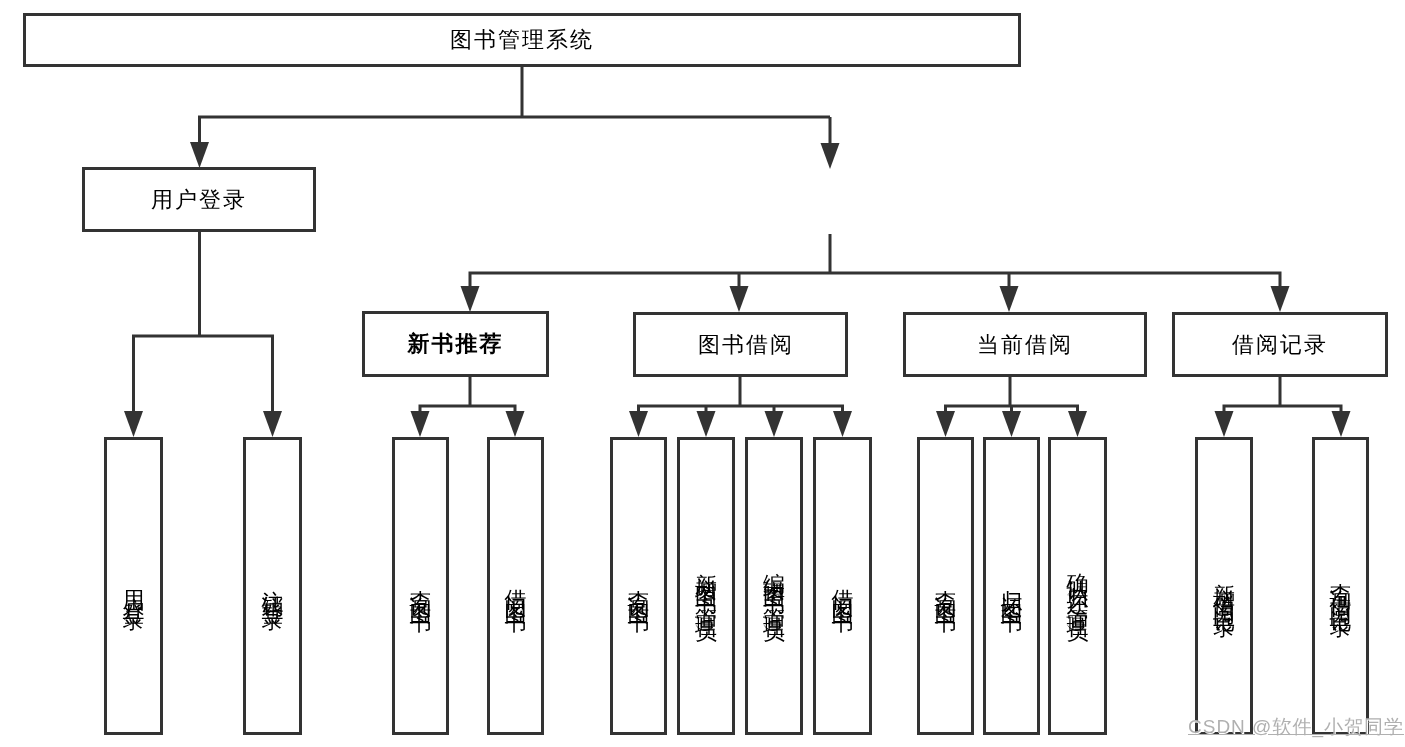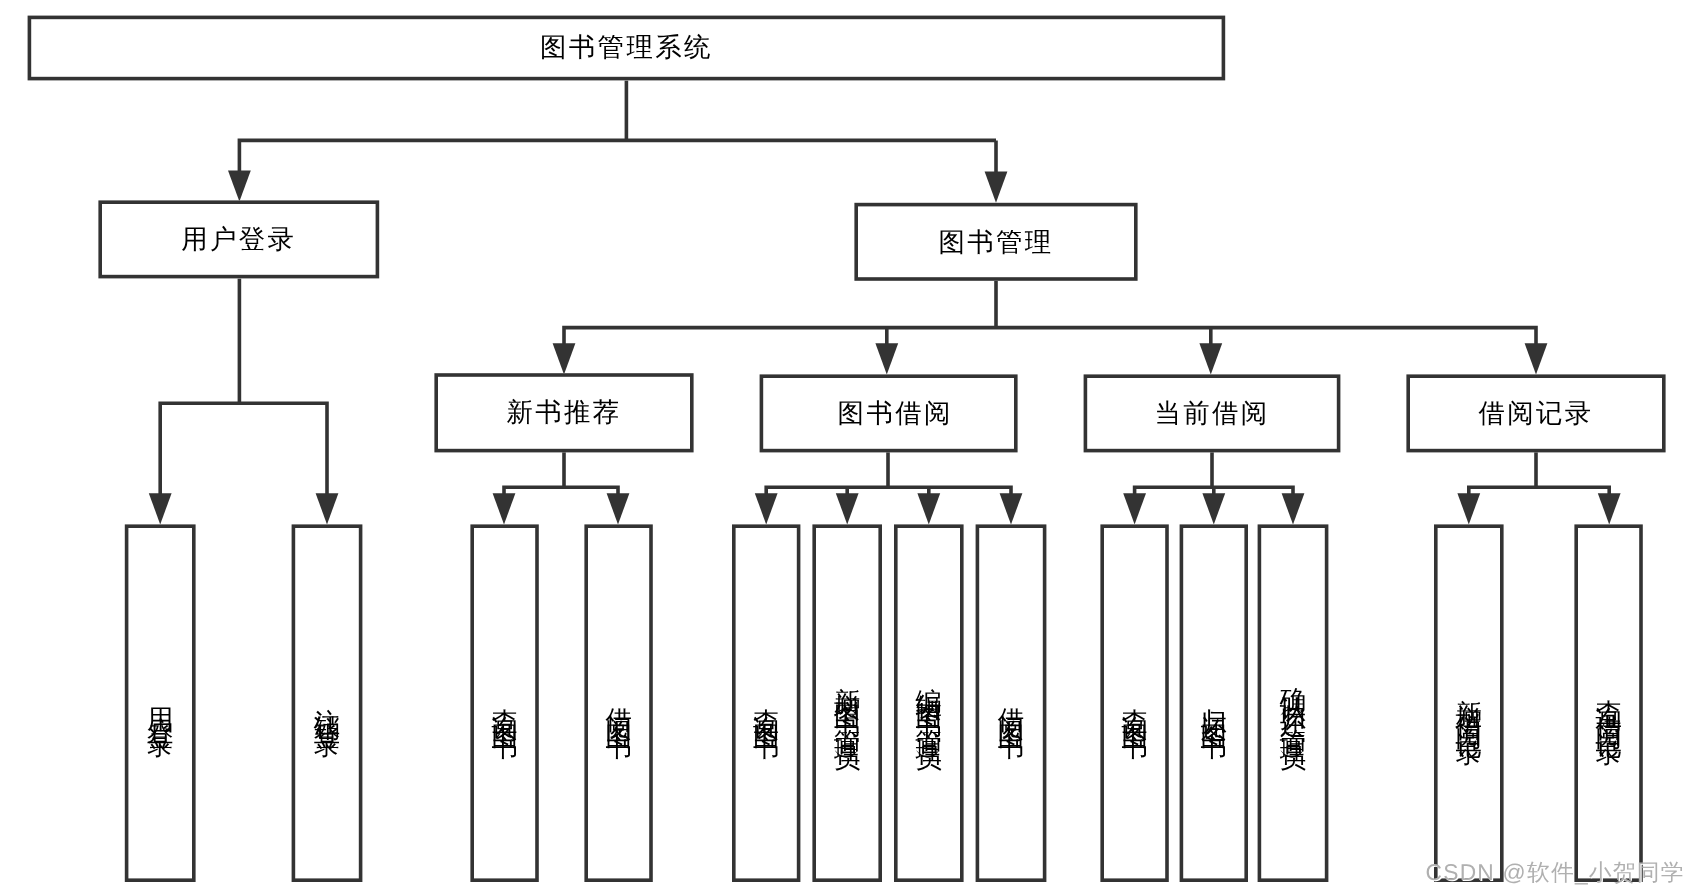--- a/index.html
+++ b/index.html
@@ -47,20 +47,21 @@
   .watermark {
     position: absolute;
     left: 1188px;
     top: 714px;
     font-size: 19px;
     color: #b0b0b0;
     letter-spacing: 1px;
     white-space: nowrap;
     z-index: 3;
     text-shadow: 1px 1px 0 #ffffff;
+    text-decoration: underline;
   }
 </style>
 </head>
 <body>
 
 <div id="stage">
 
   <svg id="connectors" width="1405" height="747" viewBox="0 0 1405 747">
     <g stroke="#333333" stroke-width="3" fill="none">
 
@@ -100,25 +101,24 @@
       <polygon points="1002,411 1021,411 1011.5,437"></polygon>
       <polygon points="1068,411 1087,411 1077.5,437"></polygon>
       <polygon points="1214.5,411 1233.5,411 1224,437"></polygon>
       <polygon points="1331.5,411 1350.5,411 1341,437"></polygon>
     </g>
   </svg>
 
   <div class="box h-box" style="left:23px; top:13px; width:998px; height:54px;">图书管理系统</div>
 
   <div class="box h-box" style="left:82px; top:167px; width:234px; height:65px;">用户登录</div>
-  <div class="box h-box" style="left:712px; top:169px; width:236px; height:65px;">图书管理</div>
 
-  <div class="box h-box" style="left:362px; top:311px; width:216px; height:66px;">新书推荐</div>
+  <div class="box h-box" style="left:362px; top:311px; width:187px; height:66px;font-weight:bold;">新书推荐</div>
   <div class="box h-box" style="left:633px; top:312px; width:215px; height:65px;padding-left:11px;">图书借阅</div>
-  <div class="box h-box" style="left:903px; top:312px; width:214px; height:65px;">当前借阅</div>
+  <div class="box h-box" style="left:903px; top:312px; width:244px; height:65px;">当前借阅</div>
   <div class="box h-box" style="left:1172px; top:312px; width:216px; height:65px;">借阅记录</div>
 
   <div class="box v-box" style="left:104px; top:437px; width:59px; height:298px;">用户登录</div>
   <div class="box v-box" style="left:243px; top:437px; width:59px; height:298px;">注销登录</div>
 
   <div class="box v-box" style="left:392px; top:437px; width:57px; height:298px;">查询图书</div>
   <div class="box v-box" style="left:487px; top:437px; width:57px; height:298px;">借阅图书</div>
 
   <div class="box v-box" style="left:610px; top:437px; width:57px; height:298px;">查询图书</div>
   <div class="box v-box" style="left:677px; top:437px; width:58px; height:298px;">新增图书（管理员）</div>

